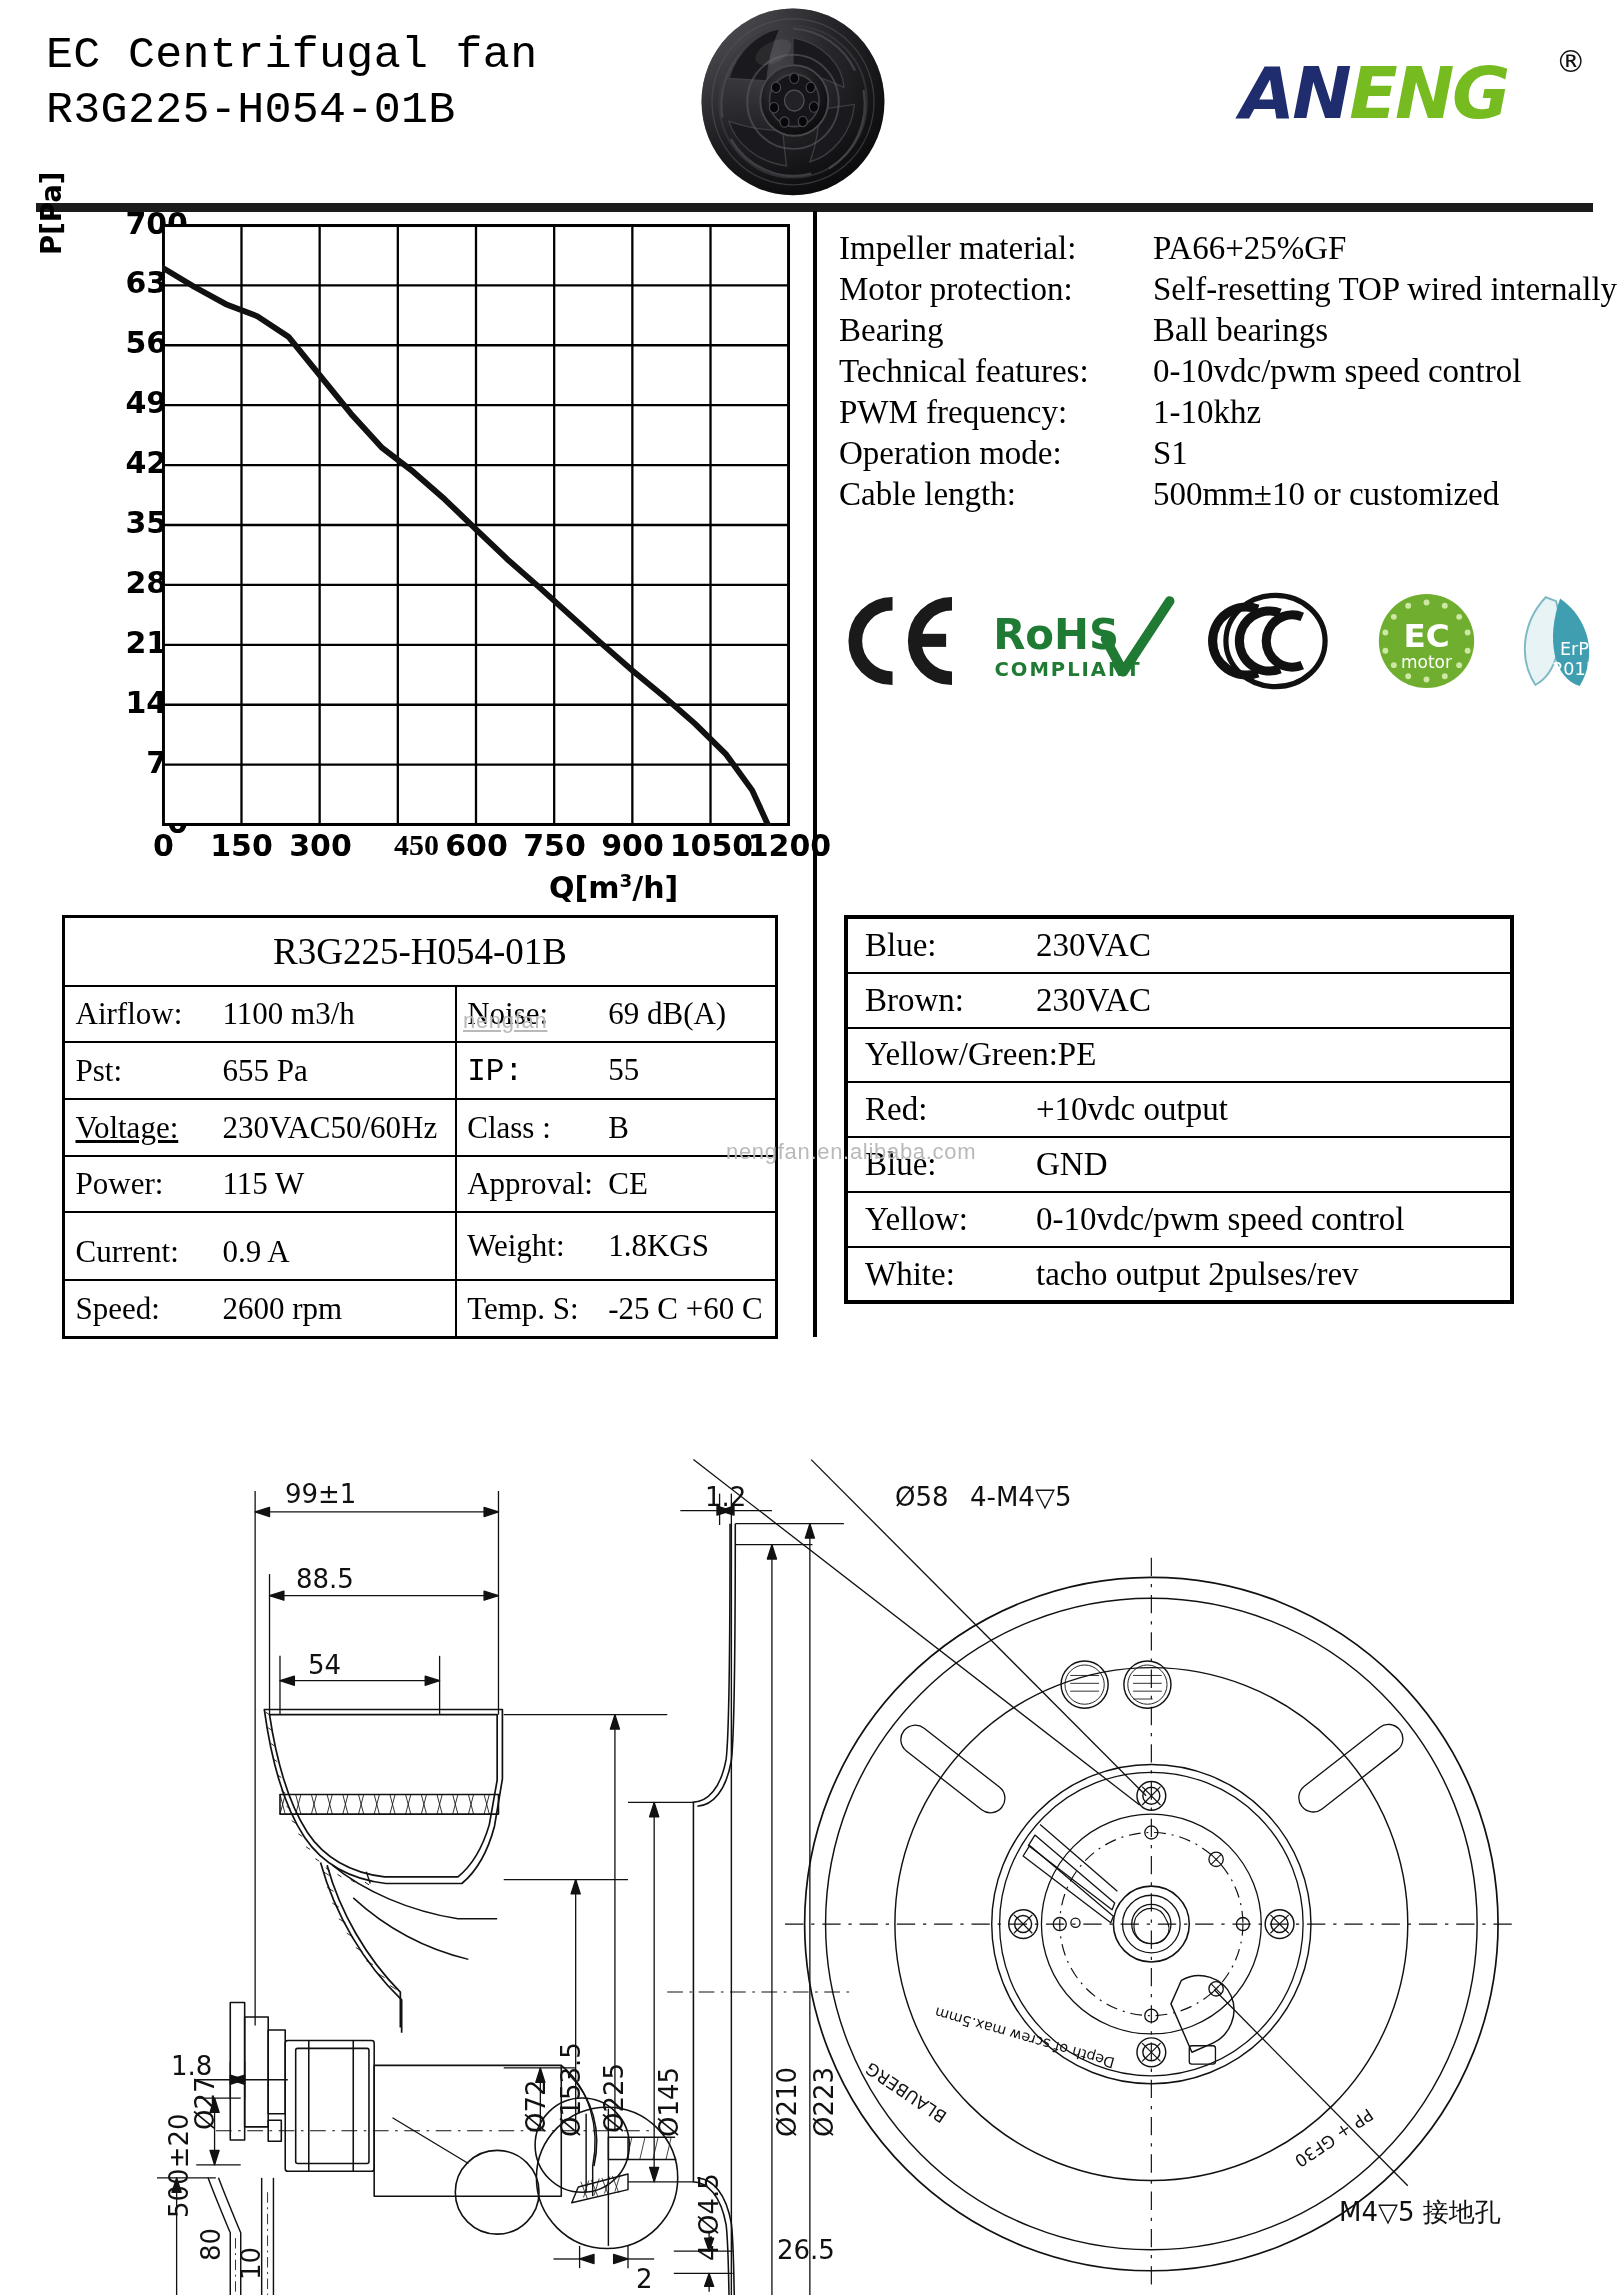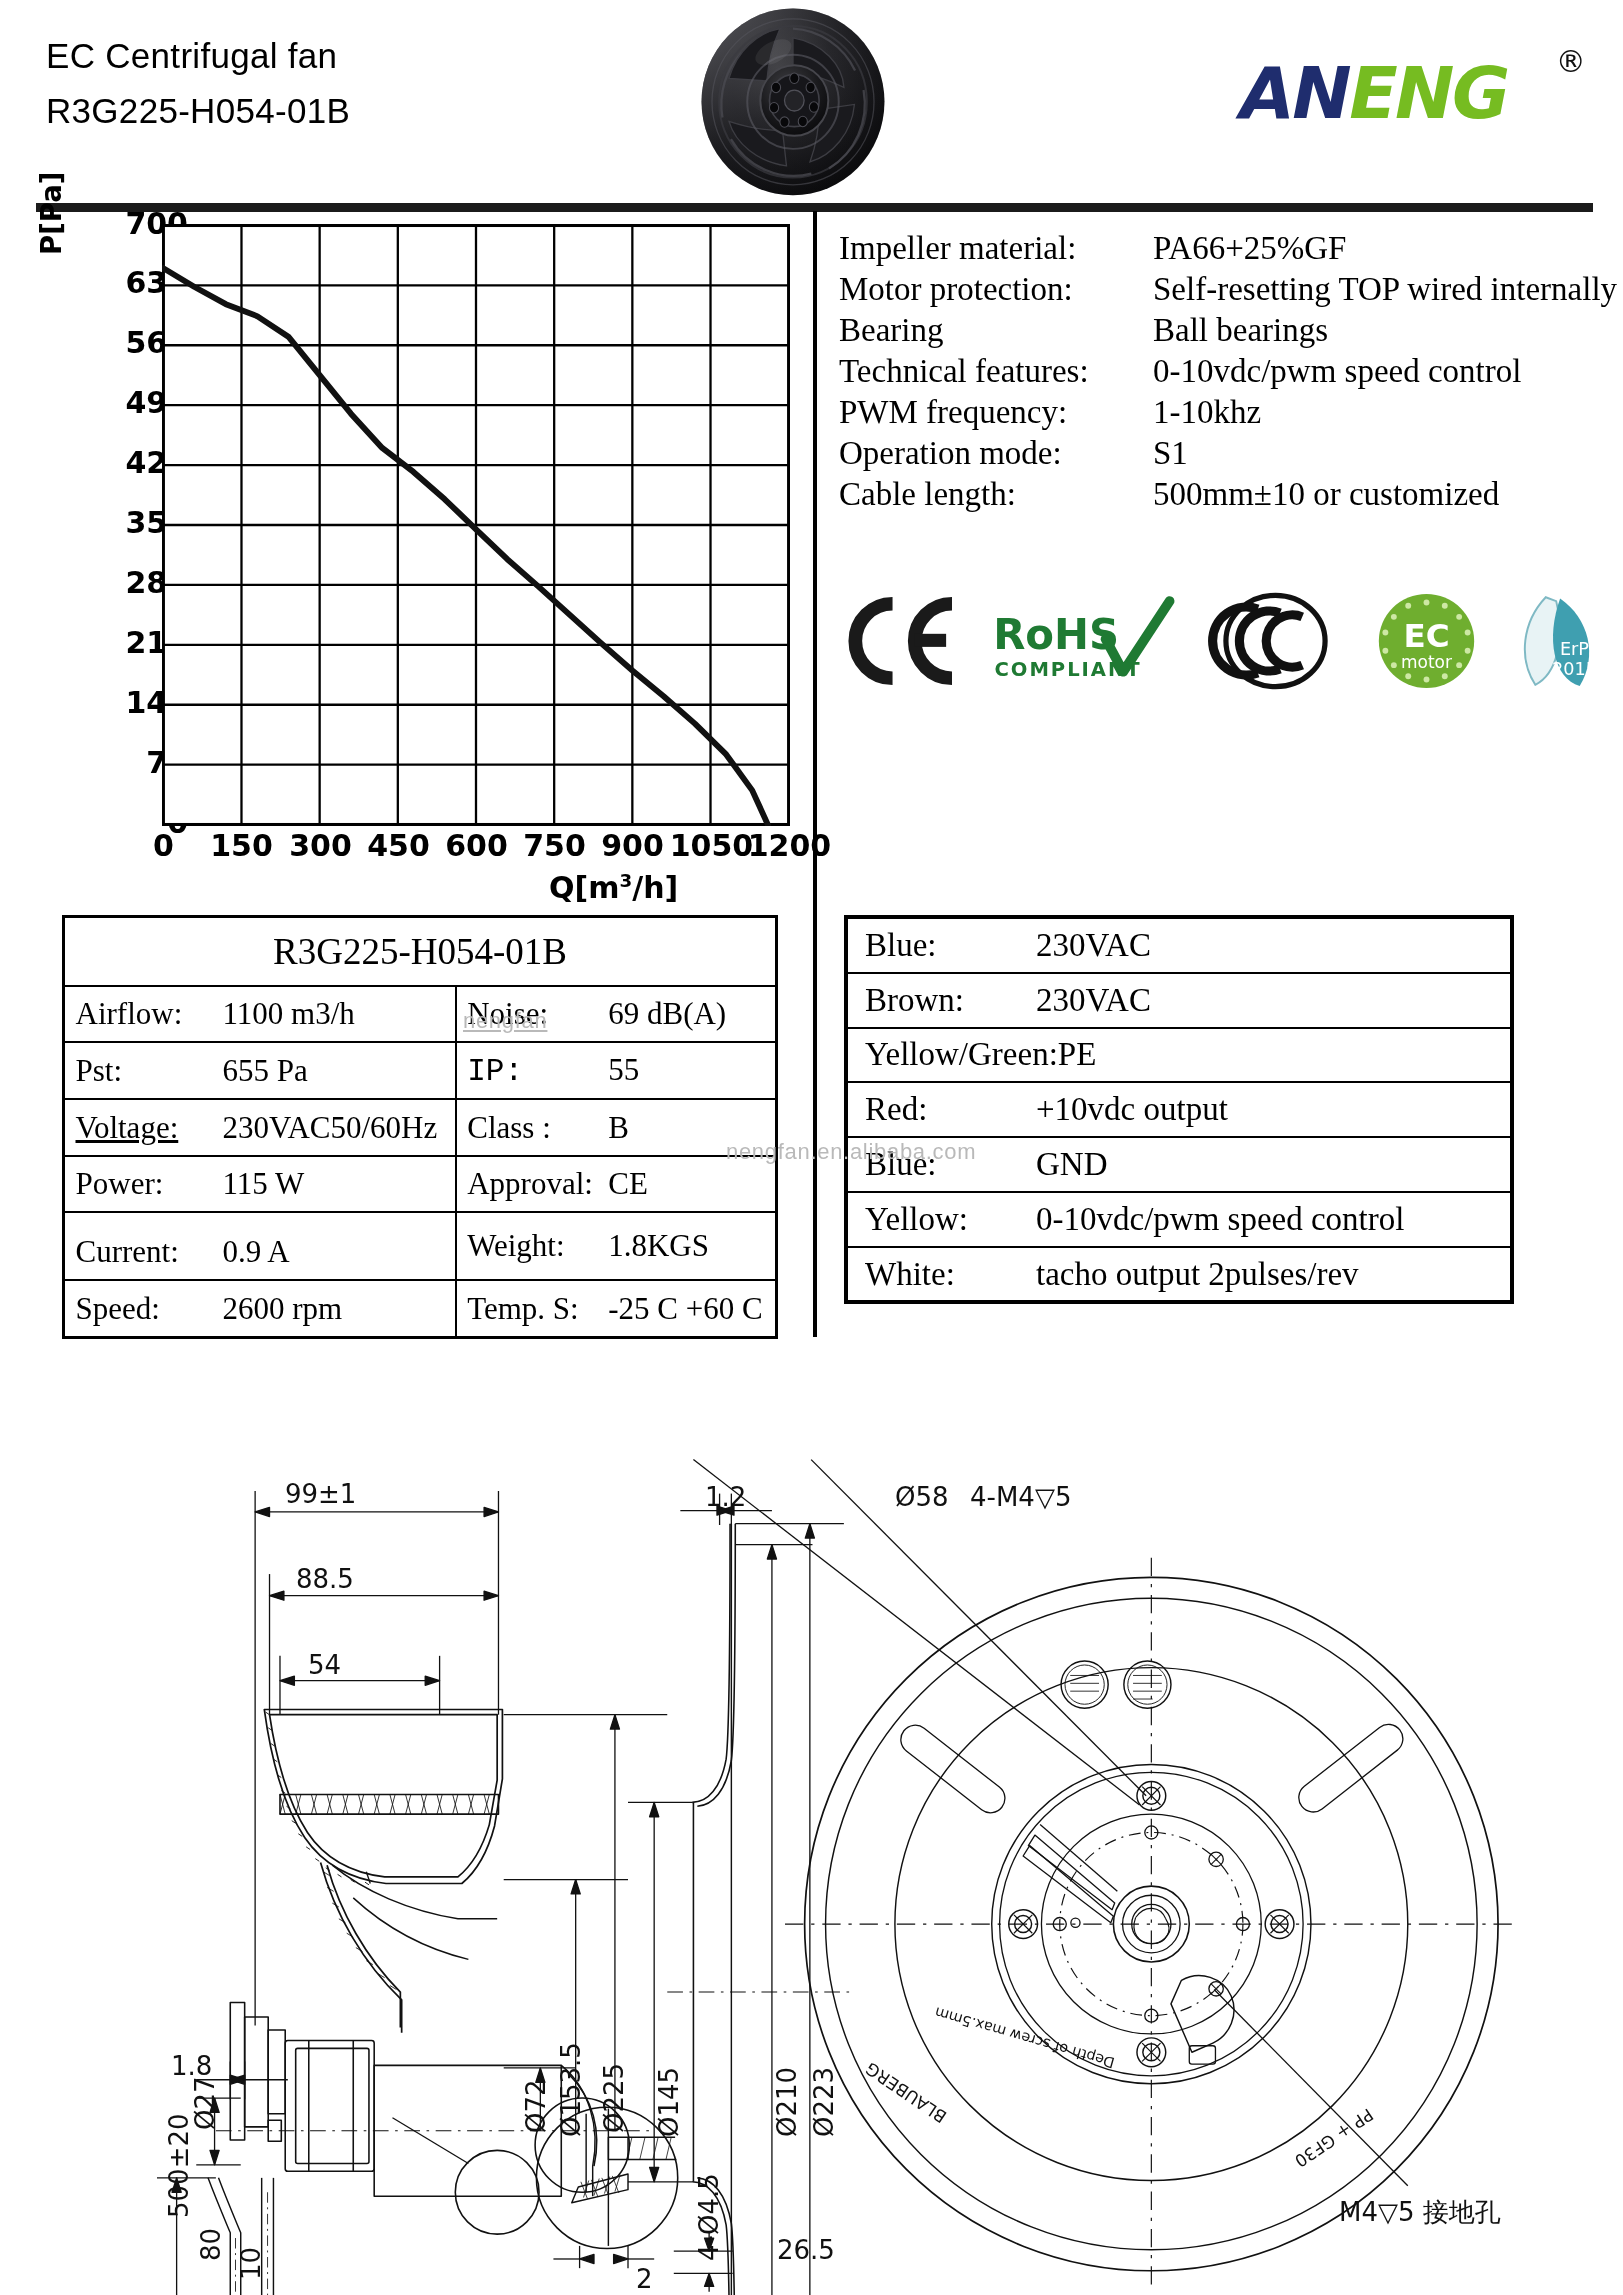--- a/index.html
+++ b/index.html
@@ -7,22 +7,22 @@
   body {
     width:1623px; height:2295px;
     font-family:"Liberation Serif", serif;
     color:#000; position:relative; overflow:hidden;
   }
 
   
   #header { position:absolute; left:0; top:0; width:1623px; height:209px; }
   #title-block { position:absolute; left:46px; top:27.5px; }
   .title-line {
-    font-family:Liberation Sans, sans-serif;
-    font-size:35px; line-height:55px; letter-spacing:0.3px; white-space:nowrap;
+    font-family:Liberation Mono, monospace;
+    font-size:45px; line-height:55px; letter-spacing:0.3px; white-space:nowrap;
   }
   #fan-photo { position:absolute; left:695px; top:5.2px; width:196px; height:193px; }
   #logo-block { position:absolute; left:1240px; top:58px; width:347px; height:85px; }
   .logo-text {
     font-family:"DejaVu Sans", sans-serif;
     font-size:71px; font-weight:bold; font-style:italic;
     letter-spacing:-2.6px; line-height:72px;
   }
   .logo-an { color:#1f2d6e; }
   .logo-eng { color:#76bc21; }
@@ -196,21 +196,21 @@
       <div class="ytick" style="top: 229px;">420</div>
       <div class="ytick" style="top: 169px;">490</div>
       <div class="ytick" style="top: 109px;">560</div>
       <div class="ytick" style="top: 49px;">630</div>
       <div class="ytick" style="top: -10.5px;">700</div>
     </div>
   <div id="xtick-holder">
       <div class="xtick" style="left: -33px;">0</div>
       <div class="xtick" style="left: 45px;">150</div>
       <div class="xtick" style="left: 124px;">300</div>
-      <div class="xtick" style="left: 202px;">450</div>
+      <div class="xtick" style="left: 220px; font-family: Liberation Serif, serif;">450</div>
       <div class="xtick" style="left: 280px;">600</div>
       <div class="xtick" style="left: 358px;">750</div>
       <div class="xtick" style="left: 436px;">900</div>
       <div class="xtick" style="left: 515px;">1050</div>
       <div class="xtick" style="left: 593px;">1200</div>
     </div>
   <div id="xlabel">Q[m<sup style="font-size:18.3px">3</sup>/h]</div>
   <svg id="plot-svg" width="628" height="602" viewBox="0 0 960 920">
     <rect x="2" y="2" width="956" height="916" fill="#fff" stroke="#000" stroke-width="5"></rect>
     <g id="grid-v" stroke="#000" stroke-width="3.5">

